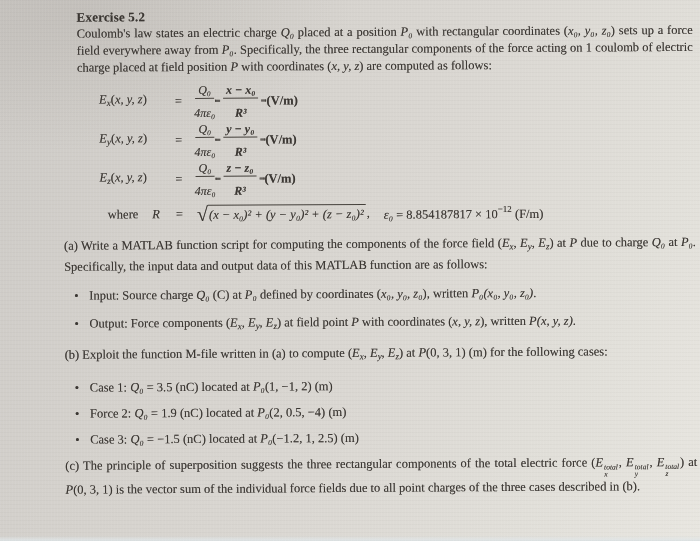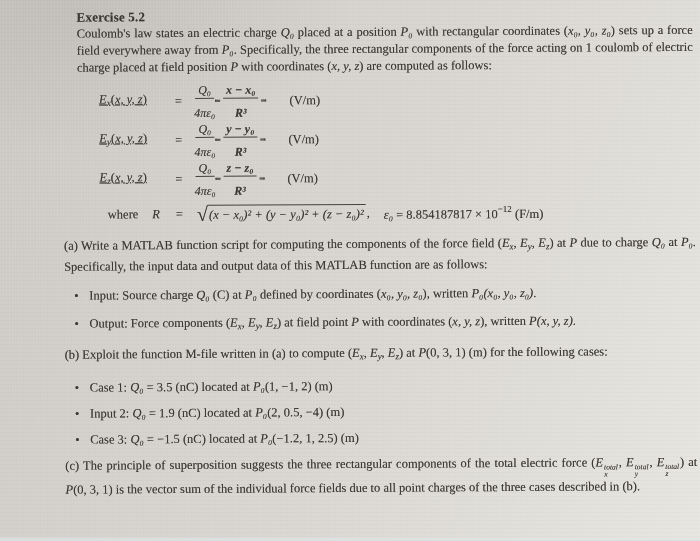--- a/index.html
+++ b/index.html
@@ -23,31 +23,31 @@
   .para{margin:0;}
   .intro{margin:0 0 0 14px;width:616px;text-align:justify;}
   .part{margin-top:11px;width:632px;text-align:justify;}
   .it{font-style:italic;}
   .sb{font-style:italic;font-size:9px;vertical-align:-2.5px;}
   .sp{font-size:9px;vertical-align:6px;text-align:right;}
   .stack{display:inline-flex;flex-direction:column;align-items:flex-start;
          font-size:7.5px;line-height:7.5px;font-style:italic;vertical-align:-3px;margin:0 1px 0 1px;}
   .equations{margin:9px 0 0 36px;}
   .eq-row{display:flex;align-items:center;margin-bottom:7px;height:32px;}
-  .eq-lhs{display:inline-block;width:70px;text-decoration:underline;}
+  .eq-lhs{display:inline-block;width:70px;}
   .eq-rel{margin:0 12px 0 6px;}
   .frac{display:inline-flex;flex-direction:column;align-items:center;text-align:center;
         font-size:12px;line-height:14px;}
   .frac .num{border-bottom:1px solid #45413c;padding:0 3px 1px;}
   .frac .den{padding-top:7px;}
   .brkgrp{display:inline-flex;align-items:center;font-weight:bold;}
   .brk{width:4px;}
   .brk.l{border-left:1.3px solid #45413c;border-top:1.3px solid #45413c;border-bottom:1.3px solid #45413c;margin-right:3px;}
   .brk.r{border-right:1.3px solid #45413c;border-top:1.3px solid #45413c;border-bottom:1.3px solid #45413c;margin-left:3px;}
-  .eq-units{margin-left:23px;}
+  .eq-units{margin-left:0;font-weight:bold;}
   .where-row{margin:2px 0 0 8px;display:flex;align-items:center;height:24px;}
   .wr-R{margin:0 10px 0 14px;}
   .sqrt{display:inline-flex;margin-left:2px;}
   .radical{font-size:20px;line-height:18px;align-self:flex-start;}
   .radicand{border-top:1.2px solid #45413c;padding:1px 2px 0 1px;font-style:italic;}
   .wr-comma{margin-left:1px;}
   .wr-eps{margin-left:14px;}
   ul.bullets{list-style:none;margin:12px 0 0 0;padding:0 0 0 10px;}
   .bullets li{display:flex;margin-bottom:11px;}
   .bullets.cases li{margin-bottom:9px;}
@@ -148,21 +148,21 @@
 
   <p class="para part"><span>(b) Exploit the function M-file written in (a) to compute (</span><span class="it">E</span><span class="sb">x</span><span>, </span><span class="it">E</span><span class="sb">y</span><span>, </span><span class="it">E</span><span class="sb">z</span><span>) at </span><span class="it">P</span><span>(0, 3, 1) (m) for the following cases:</span></p>
 
   <ul class="bullets cases">
     <li>
       <span class="bullet-dot">•</span>
       <span class="bullet-text"><span>Case 1: </span><span class="it">Q₀</span><span> = 3.5 (nC) located at </span><span class="it">P₀</span><span>(1, −1, 2) (m)</span></span>
     </li>
     <li>
       <span class="bullet-dot">•</span>
-      <span class="bullet-text"><span>Input 2: </span><span class="it">Q₀</span><span> = 1.9 (nC) located at </span><span class="it">P₀</span><span>(2, 0.5, −4) (m)</span></span>
+      <span class="bullet-text"><span>Force 2: </span><span class="it">Q₀</span><span> = 1.9 (nC) located at </span><span class="it">P₀</span><span>(2, 0.5, −4) (m)</span></span>
     </li>
     <li>
       <span class="bullet-dot">•</span>
       <span class="bullet-text"><span>Case 3: </span><span class="it">Q₀</span><span> = −1.5 (nC) located at </span><span class="it">P₀</span><span>(−1.2, 1, 2.5) (m)</span></span>
     </li>
   </ul>
 
   <p class="para part part-c"><span>(c) The principle of superposition suggests the three rectangular components of the total electric force (</span><span class="it">E</span><span class="stack">
         <span>total</span>
         <span>x</span>

